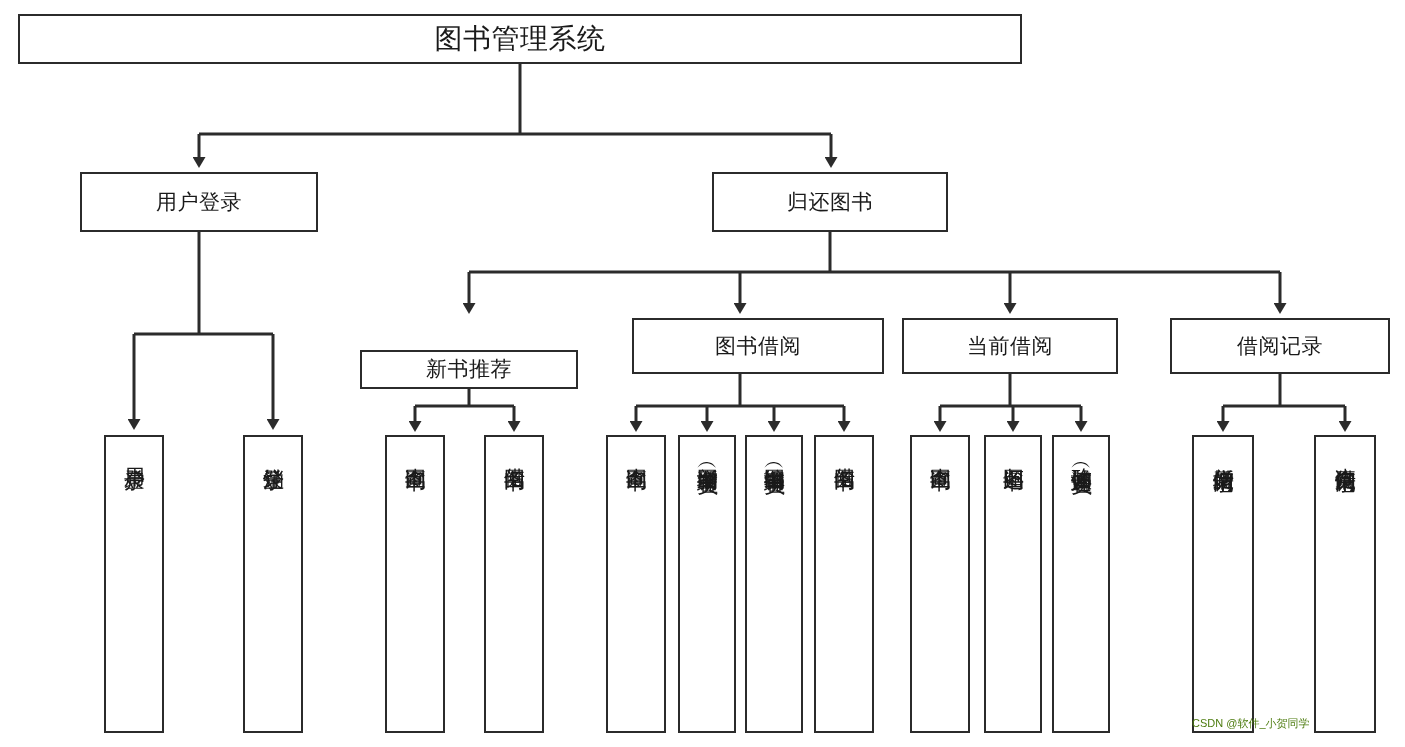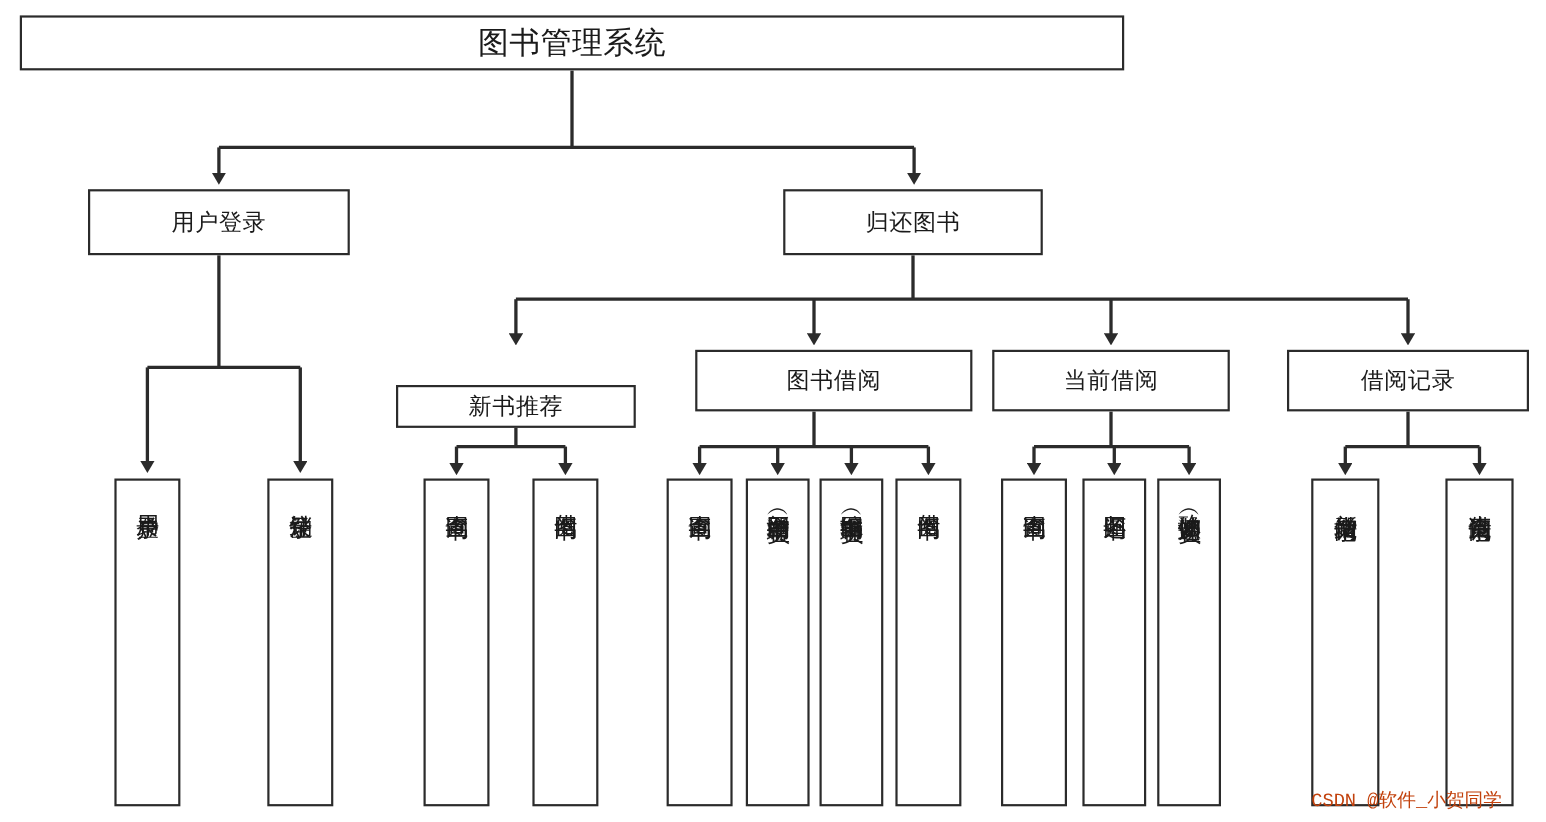--- a/index.html
+++ b/index.html
@@ -57,24 +57,24 @@
   svg#edges {
     position: absolute;
     left: 0;
     top: 0;
     width: 1405px;
     height: 747px;
     pointer-events: none;
   }
   .watermark {
     position: absolute;
-    color: #c2410c;
-    font-size: 17px;
+    color: #4d7c0f;
+    font-size: 11px;
     white-space: nowrap;
-    font-family: Liberation Mono, monospace;
+    font-family: Liberation Sans, sans-serif;
   }
 </style>
 </head>
 <body>
 
 <div id="canvas">
 
   <svg id="edges" viewBox="0 0 1405 747" xmlns="http://www.w3.org/2000/svg">
     <defs>
       <marker id="arrow" markerWidth="11" markerHeight="13" refX="1" refY="6.5" orient="auto" markerUnits="userSpaceOnUse">

